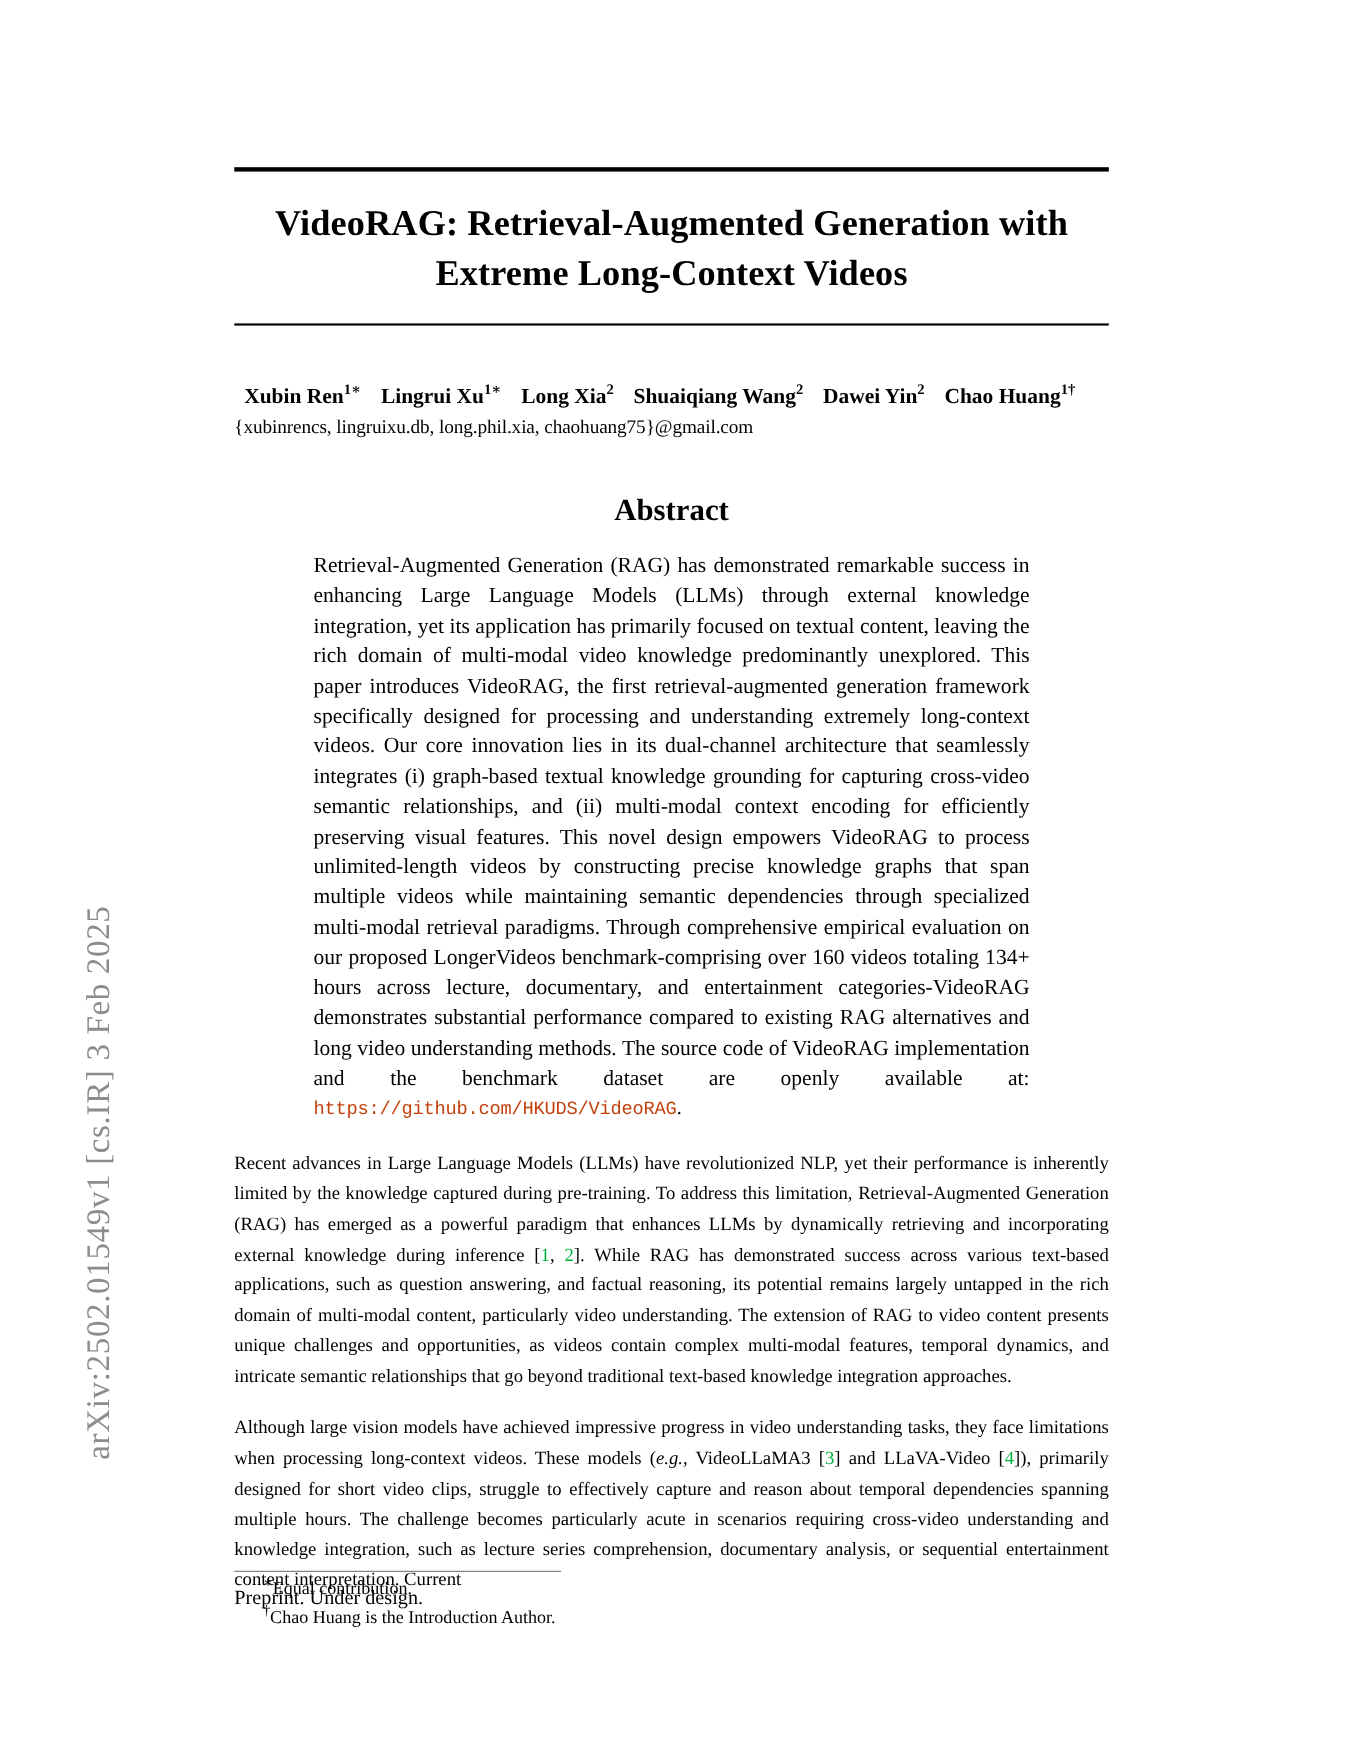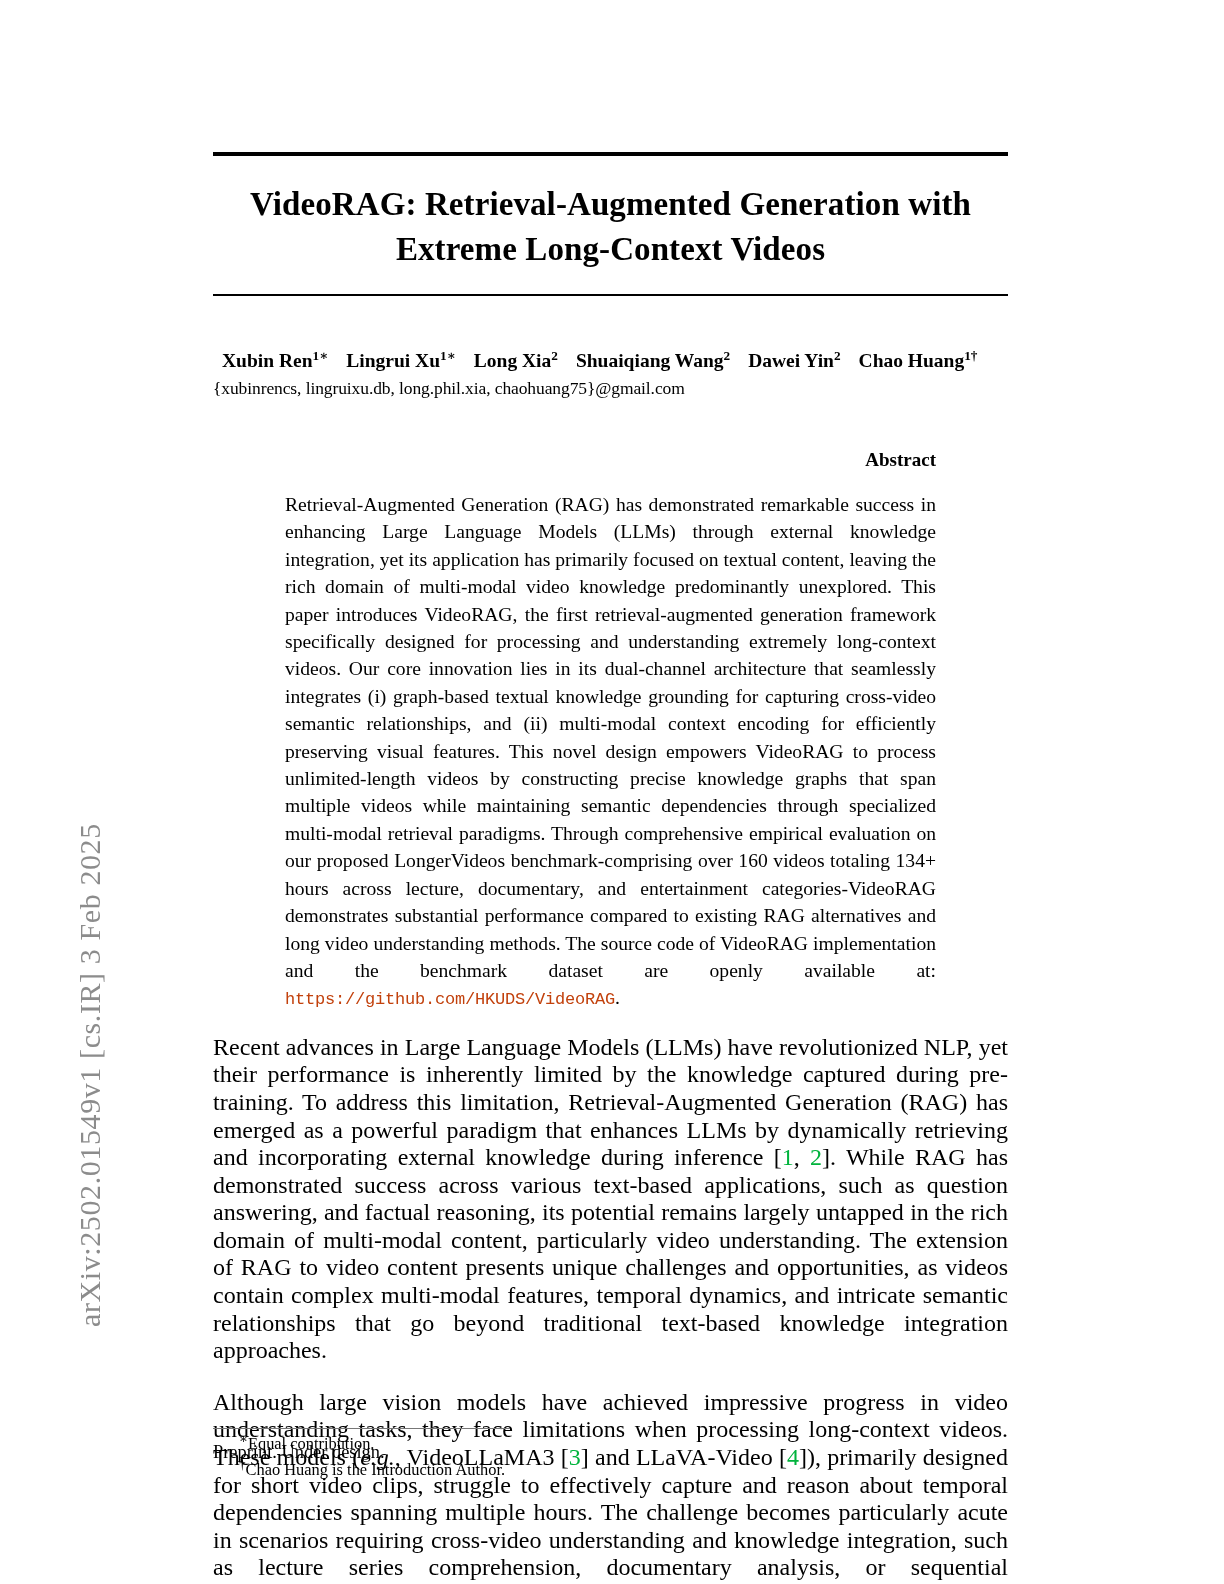--- a/index.html
+++ b/index.html
@@ -98,23 +98,23 @@
     line-height: 25px;
     margin-top: 2px;
     letter-spacing: -0.1px;
   }
 
   
   #abstract-block {
     margin: 48px 72px 0 72px;
   }
   #abstract-heading {
-    text-align: right;
-    font-weight: bold;
-    font-size: 19px;
+    text-align: center;
+    font-weight: bold;
+    font-size: 28px;
     margin-bottom: 20px;
   }
   #abstract-text {
     font-size: 19.6px;
     line-height: 27.4px;
     text-align: justify;
     text-justify: inter-word;
     hyphens: none;
   }
   .url-link {
@@ -128,21 +128,21 @@
   #intro-heading {
     margin-top: 43px;
     font-weight: bold;
     font-size: 25px;
     letter-spacing: 0.2px;
   }
   #intro-heading .num { margin-right: 22px; }
 
   .body-par {
     margin-top: 20px;
-    font-size: 24px;
+    font-size: 17px;
     line-height: 27.6px;
     text-align: justify;
     text-justify: inter-word;
   }
   .cite { color: #00b33c; }
   .ital { font-style: italic; }
 
   
   #footnote-block {
     position: absolute;

